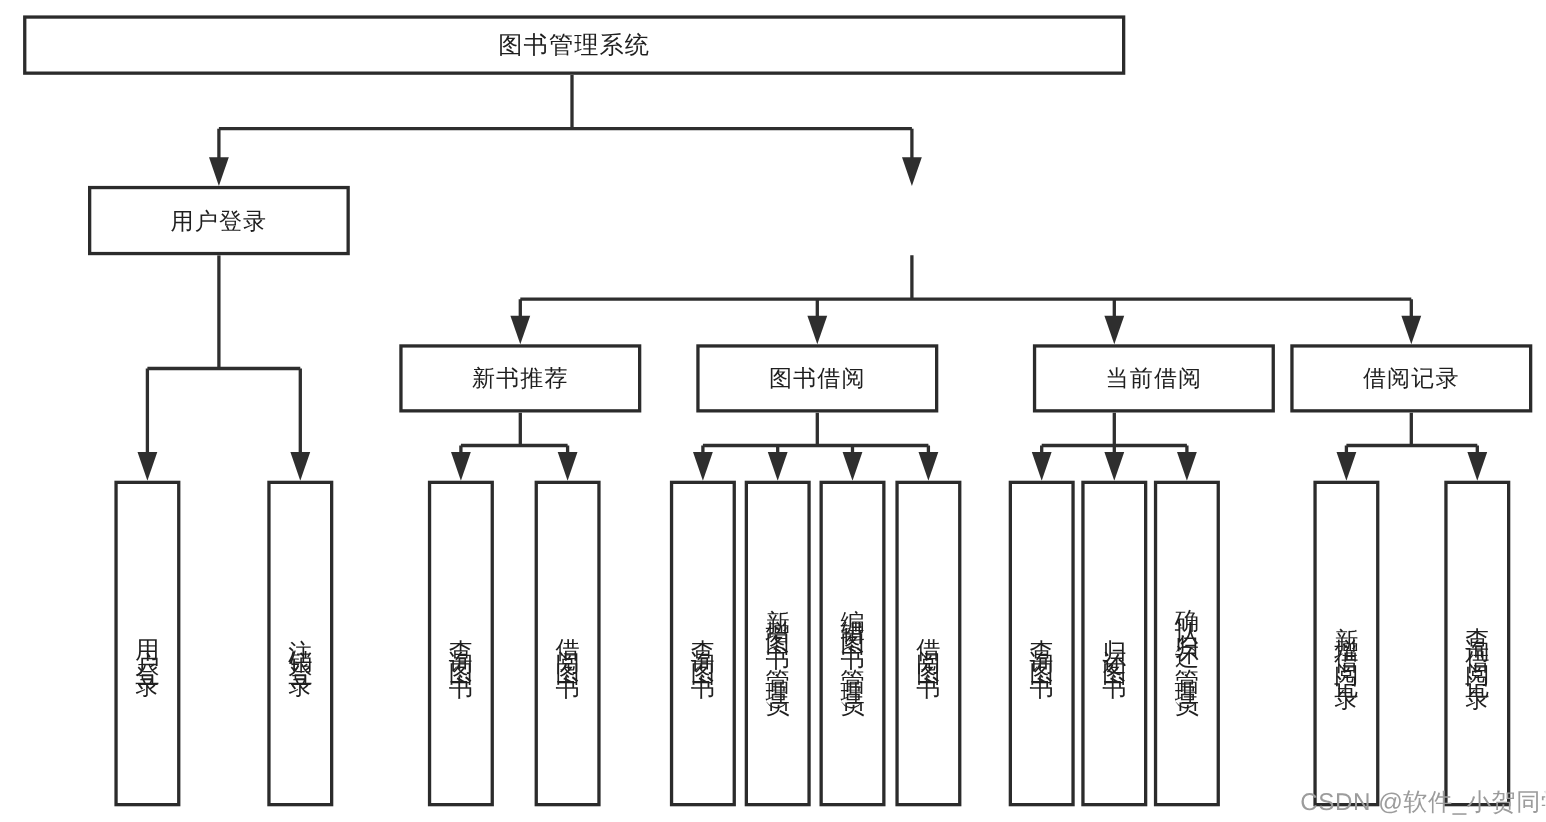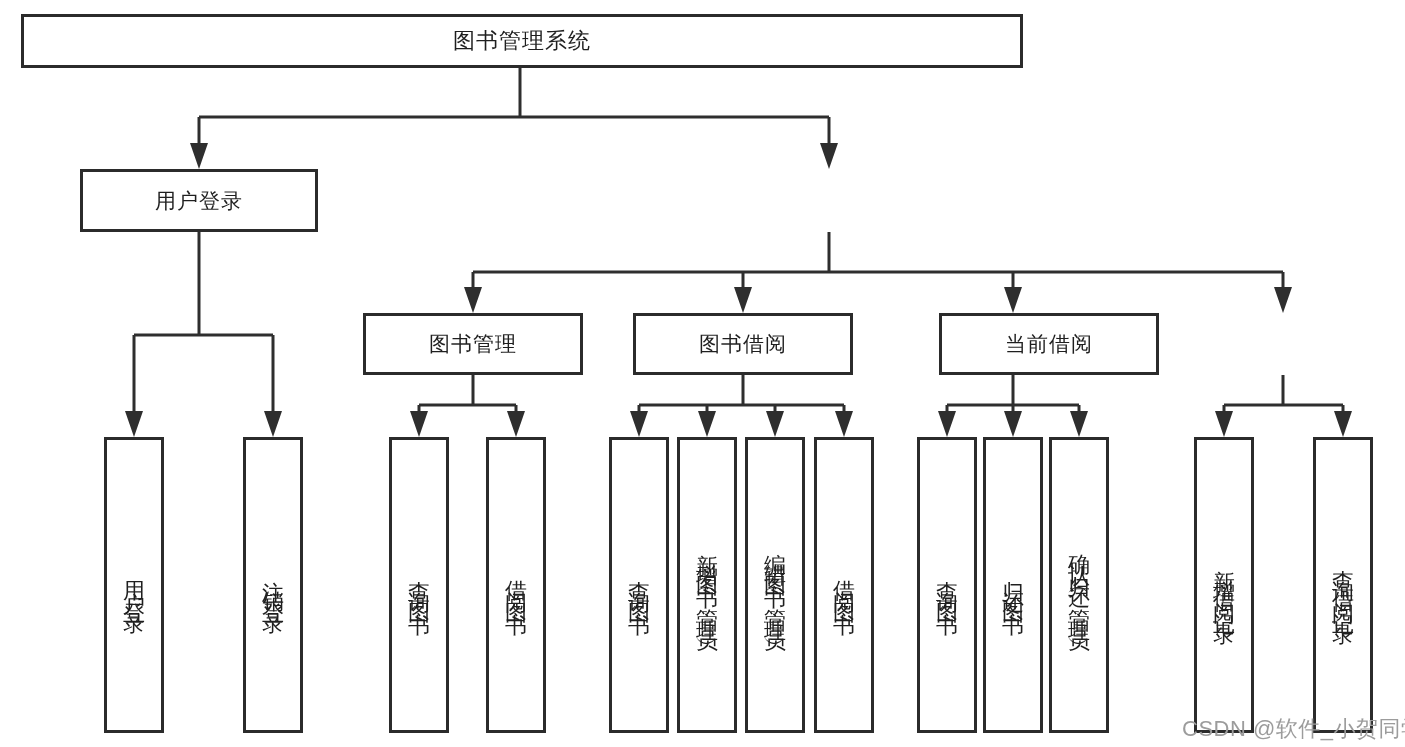--- a/index.html
+++ b/index.html
@@ -126,23 +126,24 @@
       <polygon points="1070,411 1088,411 1079,437"></polygon>
       <polygon points="1215,411 1233,411 1224,437"></polygon>
       <polygon points="1334,411 1352,411 1343,437"></polygon>
     </g>
   </svg>
 
   <div class="node hbox root-box" id="n-root">图书管理系统</div>
 
   <div class="node hbox" id="n-user-login">用户登录</div>
 
-  <div class="node hbox" id="n-new-book">图书管理</div>
+  <div class="node hbox" id="n-new-book">新书推荐</div>
   <div class="node hbox" id="n-book-borrow">图书借阅</div>
   <div class="node hbox" id="n-cur-borrow">当前借阅</div>
+  <div class="node hbox" id="n-borrow-rec">借阅记录</div>
 
   <div class="node vbox leaf" id="l-user-login">用户登录</div>
   <div class="node vbox leaf" id="l-logout">注销登录</div>
 
   <div class="node vbox leaf" id="l-query1">查询图书</div>
   <div class="node vbox leaf" id="l-borrow1">借阅图书</div>
 
   <div class="node vbox leaf" id="l-query2">查询图书</div>
   <div class="node vbox leaf" id="l-add-book">新增图书（管理员）</div>
   <div class="node vbox leaf" id="l-edit-book">编辑图书（管理员）</div>

